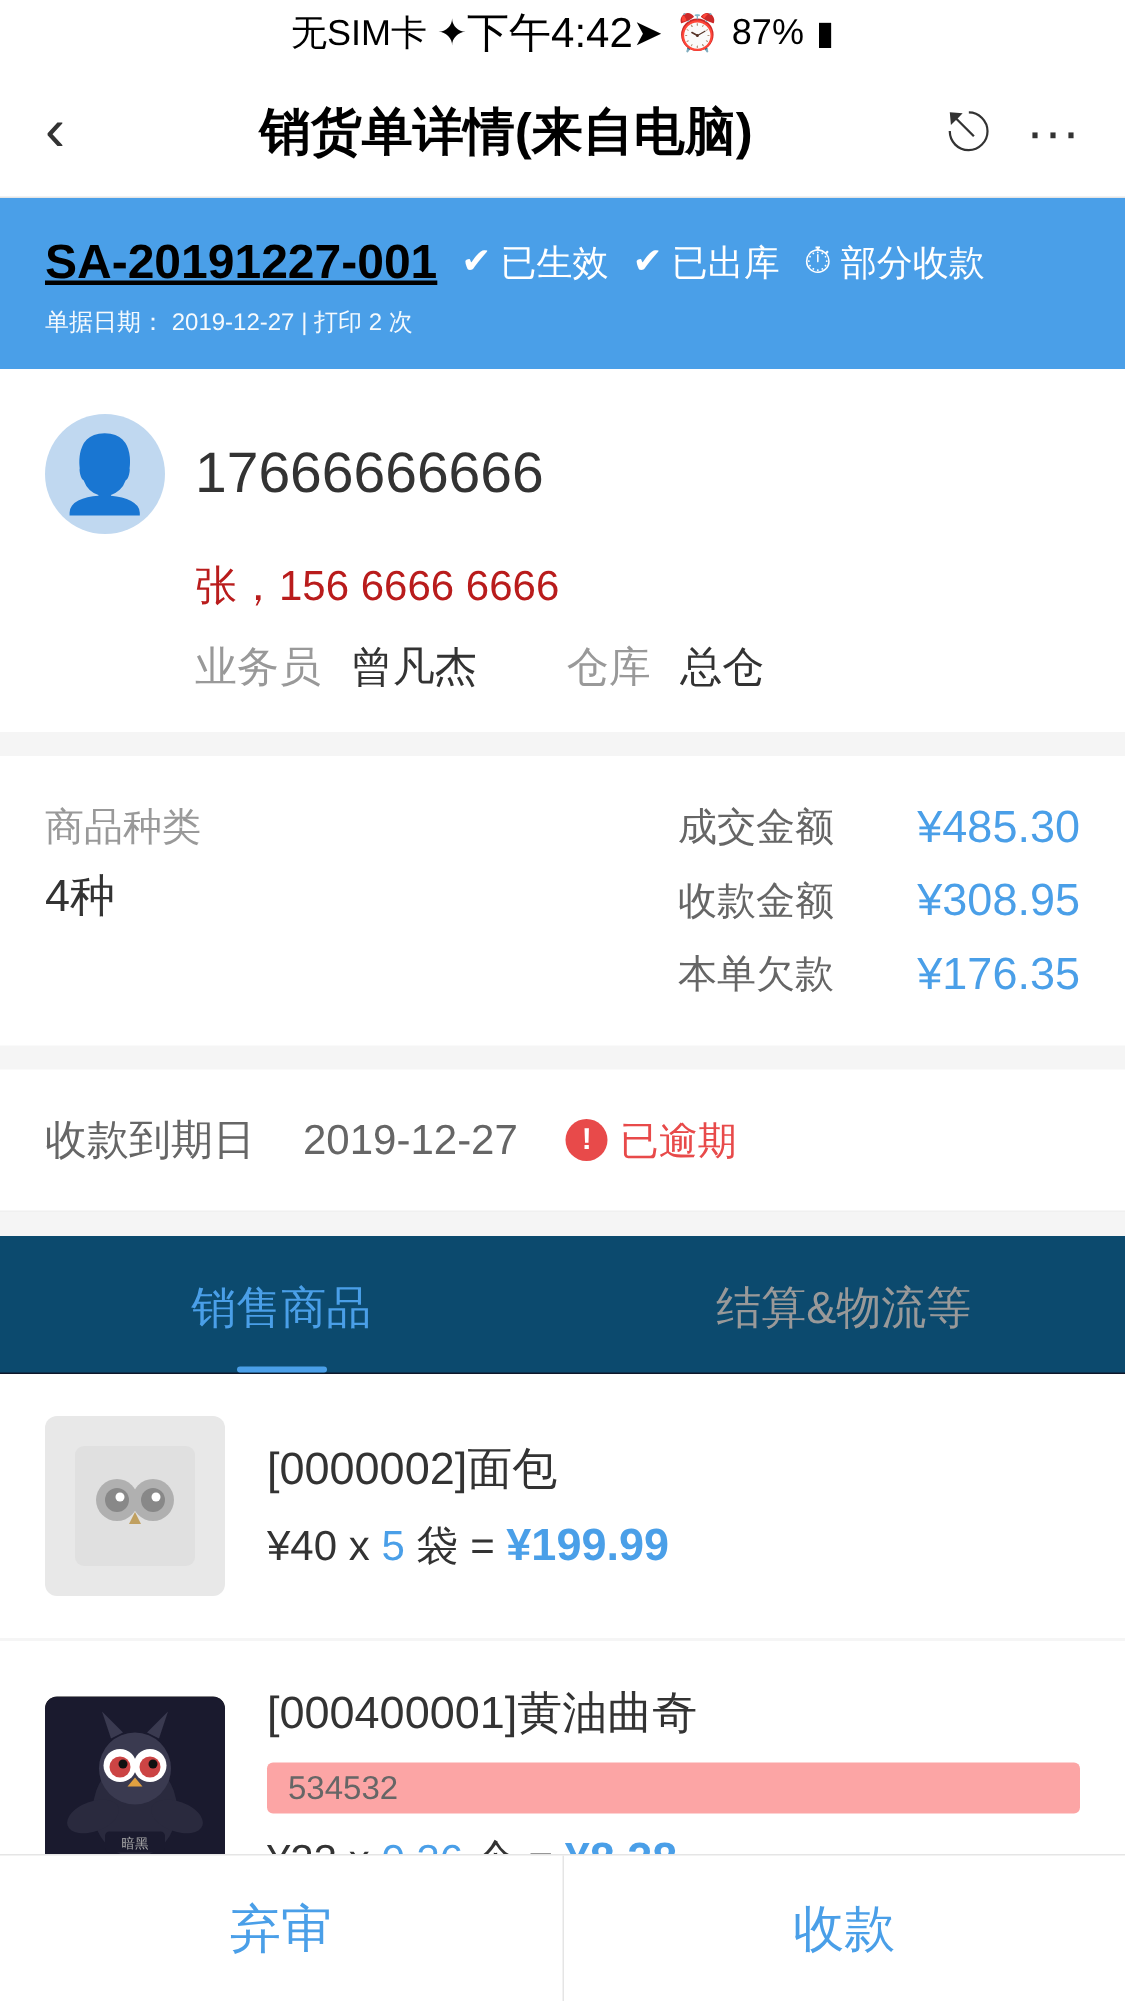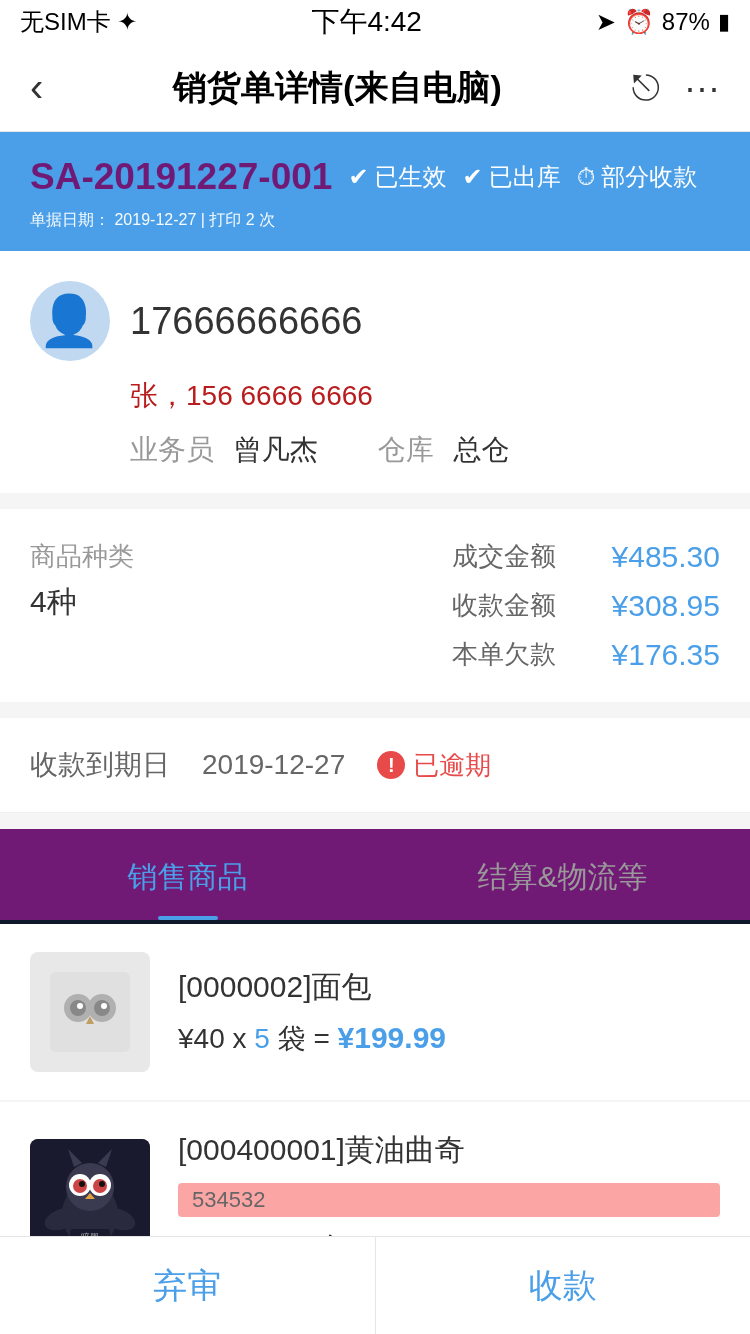--- a/index.html
+++ b/index.html
@@ -13,21 +13,21 @@
       color: #333;
     }
 
     
     .status-bar {
       width: 750px;
       height: 44px;
       background: #fff;
       display: flex;
       align-items: center;
-      justify-content: space-between;
+      justify-content: center;
       padding: 14px 20px;
       font-size: 24px;
       color: #000;
     }
     .status-bar-left { display: flex; align-items: center; gap: 10px; }
     .status-bar-center { font-size: 28px; font-weight: 500; }
     .status-bar-right { display: flex; align-items: center; gap: 8px; font-size: 24px; }
 
     
     .nav-bar {
@@ -59,23 +59,24 @@
       padding: 24px 30px 20px;
       color: #fff;
     }
     .header-band-top {
       display: flex;
       align-items: center;
       gap: 16px;
       margin-bottom: 12px;
     }
     .order-id {
-      font-size: 37px;
+      font-size: 32px;
       font-weight: 700;
-      color: #701a75;
+      color: #000000;
+      text-decoration: underline;
     }
     .status-tags { display: flex; align-items: center; gap: 16px; }
     .status-tag {
       display: flex; align-items: center; gap: 6px;
       font-size: 24px; color: #fff;
     }
     .status-tag .check-icon { color: #fff; font-size: 24px; }
     .order-date { font-size: 16px; color: #fff; opacity: 0.95; }
 
     
@@ -145,24 +146,24 @@
       border-radius: 50%;
       background: #e84a4a;
       display: flex; align-items: center; justify-content: center;
       color: #fff;
       font-size: 20px;
       font-weight: 700;
     }
 
     
     .tabs-section {
-      background: #701a75;
+      background: #0c4a6e;
       margin-top: 16px;
       display: flex;
-      border-bottom: 4px solid #0f172a;
+      border-bottom: 1px solid #0f172a;
     }
     .tab {
       flex: 1;
       text-align: center;
       padding: 28px 0 22px;
       font-size: 30px;
       color: #999;
       cursor: pointer;
       position: relative;
     }

